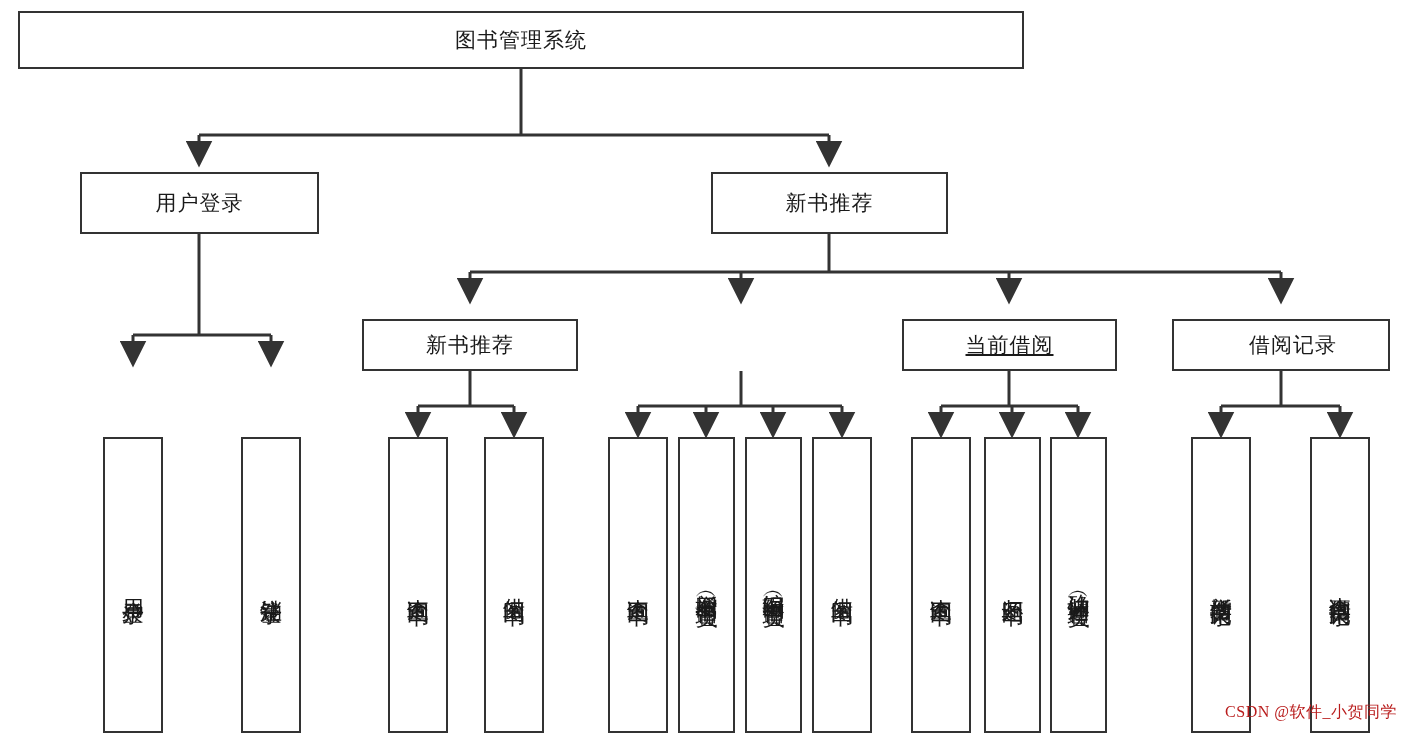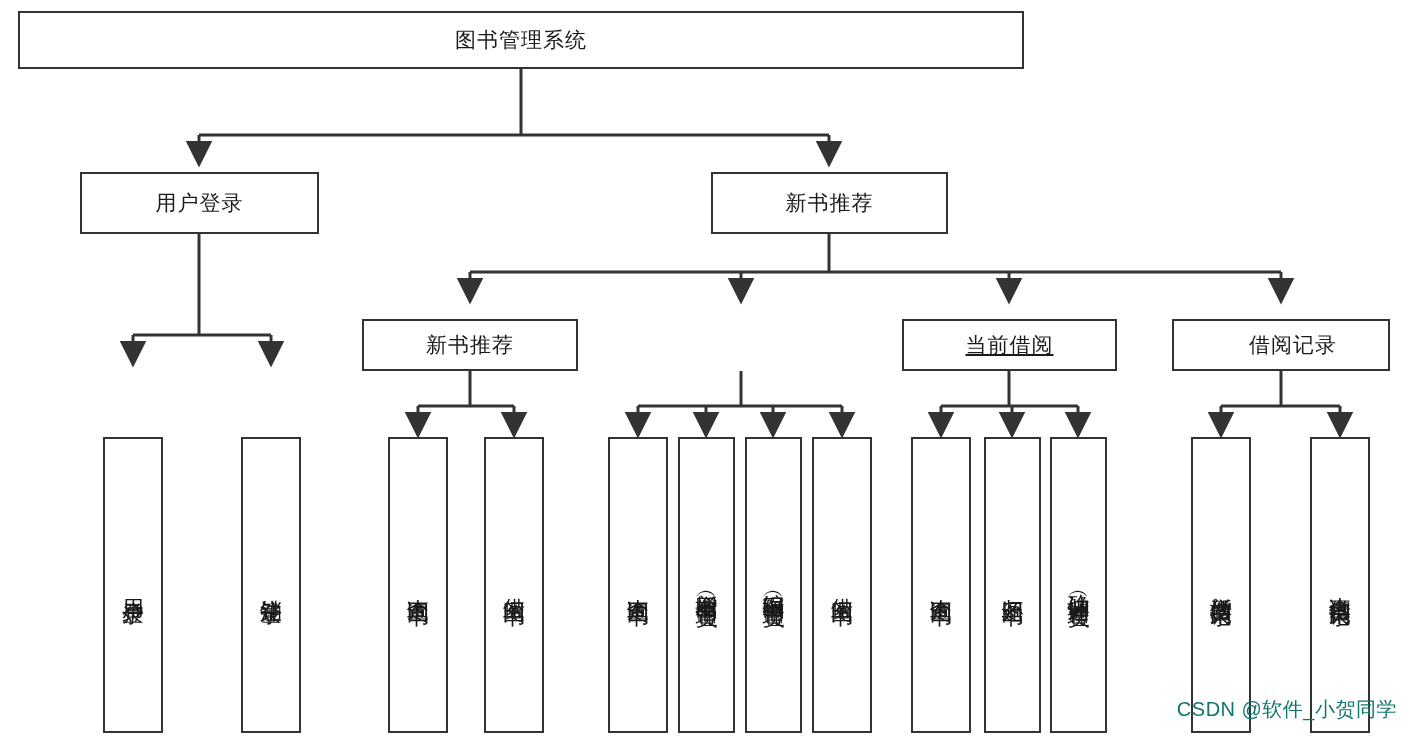--- a/index.html
+++ b/index.html
@@ -43,25 +43,26 @@
     text-orientation:upright;
     line-height:1.08;
     letter-spacing:2px;
     white-space:nowrap;
     display:block;
   }
   #watermark{
     position:absolute;
     right:8px;
     bottom:2px;
-    font-size:20px;
-    color:#0f766e;
+    font-size:16px;
+    color:#b91c1c;
     letter-spacing:0.5px;
     white-space:nowrap;
     user-select:none;
+    font-family:Liberation Serif, serif;
   }
 </style>
 </head>
 <body>
 
 <div id="diagram">
 
   <svg id="edges" viewBox="0 0 1405 747" width="1405" height="747" xmlns="http://www.w3.org/2000/svg">
     <defs>
       <marker id="arrow" viewBox="0 0 12 12" refX="10" refY="6" markerWidth="9" markerHeight="9" orient="auto-start-reverse">

